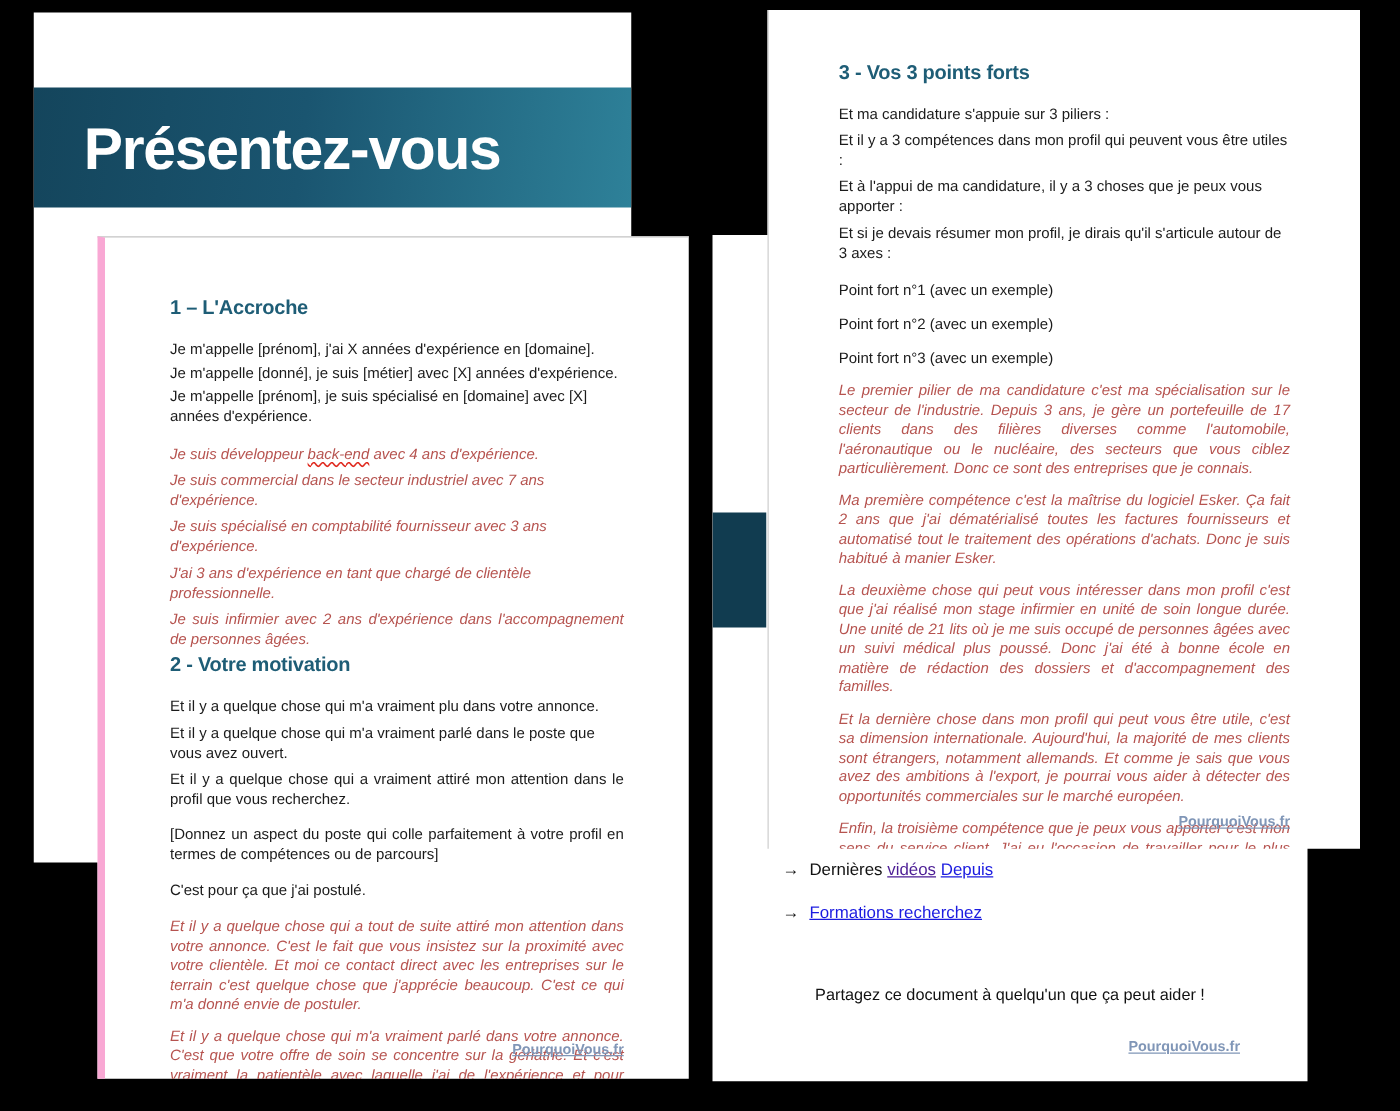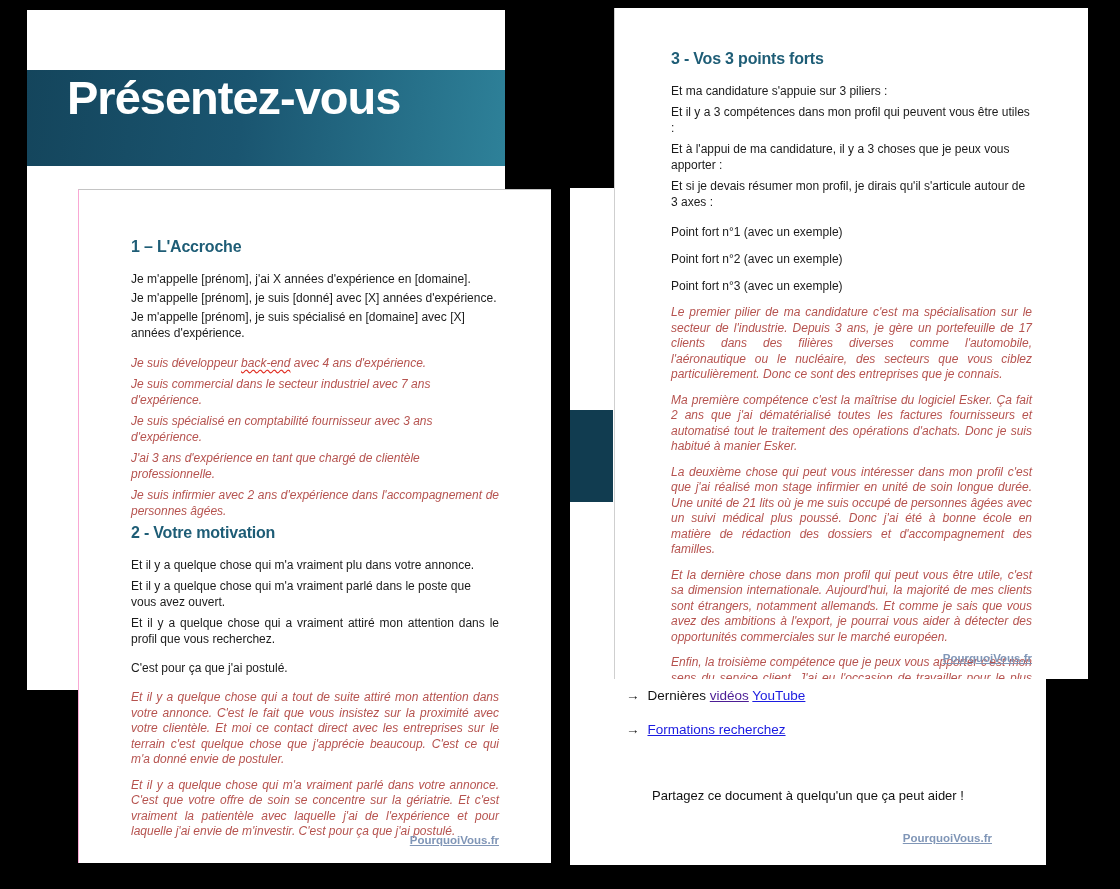--- a/index.html
+++ b/index.html
@@ -8,29 +8,29 @@
   }
   *{box-sizing:border-box; margin:0; padding:0;}
   html,body{width:1120px;height:889px;}
   body{
     position:relative; background:#000;
     font-family:"Liberation Sans", sans-serif; color:#1b1b1b;
     overflow:hidden;
   }
   .card{position:absolute; background:#fff; overflow:hidden;}
   #cardA{left:27px; top:10px; width:478px; height:680px; z-index:1;}
-  #cardB{left:78px; top:189px; width:473px; height:674px; z-index:2; border-top:1px solid #c4c4c4; border-left:1px solid #f9a8d4;}
+  #cardB{left:78px; top:189px; width:473px; height:674px; z-index:2; border-top:1px solid #c4c4c4; border-left:6px solid #f9a8d4;}
   #cardC{left:614px; top:8px; width:474px; height:671px; z-index:2; border-left:1px solid #cfcfcf;}
   #cardD{left:570px; top:188px; width:476px; height:677px; z-index:1;}
 
   
   .banner{
     margin-top:60px; height:96px;
     background:linear-gradient(97deg, var(--banner-start) 0%, #1a5570 45%, var(--banner-end) 100%);
-    display:flex; padding-left:40px;
+    display:flex; align-items:center; padding-left:40px;
   }
   .banner .doc-title{
     color:#fff; font-size:47px; font-weight:700; letter-spacing:-1px;
   }
 
   
   .contentB{padding:48px 52px 0 52px;}
   .contentC{padding:42px 56px 0 56px;}
 
   h2.sec{color:var(--heading); font-size:16px; font-weight:700; letter-spacing:-0.2px; margin-bottom:15px;}
@@ -76,35 +76,36 @@
   <div class="banner">
     <div class="doc-title">Présentez-vous</div>
   </div>
 </div>
 
 <div class="card" id="cardB">
   <div class="contentB">
     <h2 class="sec">1 – L'Accroche</h2>
 
     <p class="line">Je m'appelle [prénom], j'ai X années d'expérience en [domaine].</p>
-    <p class="line">Je m'appelle [prénom], je suis [donné] avec [X] années d'expérience.</p>
+    <p class="line">Je m'appelle [donné], je suis [métier] avec [X] années d'expérience.</p>
     <p class="line">Je m'appelle [prénom], je suis spécialisé en [domaine] avec [X] années d'expérience.</p>
 
     <p class="red-line gap-top"><span>Je suis développeur </span><span class="wavy">back-end</span><span> avec 4 ans d'expérience.</span></p>
     <p class="red-line">Je suis commercial dans le secteur industriel avec 7 ans d'expérience.</p>
     <p class="red-line">Je suis spécialisé en comptabilité fournisseur avec 3 ans d'expérience.</p>
     <p class="red-line">J'ai 3 ans d'expérience en tant que chargé de clientèle professionnelle.</p>
     <p class="red-line jst">Je suis infirmier avec 2 ans d'expérience dans l'accompagnement de personnes âgées.</p>
 
     <h2 class="sec sec2">2 - Votre motivation</h2>
 
     <p class="line-lg">Et il y a quelque chose qui m'a vraiment plu dans votre annonce.</p>
     <p class="line-lg">Et il y a quelque chose qui m'a vraiment parlé dans le poste que vous avez ouvert.</p>
     <p class="line-lg jst">Et il y a quelque chose qui a vraiment attiré mon attention dans le profil que vous recherchez.</p>
 
+    <p class="note">[Donnez un aspect du poste qui colle parfaitement à votre profil en termes de compétences ou de parcours]</p>
     <p class="concl">C'est pour ça que j'ai postulé.</p>
 
     <p class="red-par red-block">Et il y a quelque chose qui a tout de suite attiré mon attention dans votre annonce. C'est le fait que vous insistez sur la proximité avec votre clientèle. Et moi ce contact direct avec les entreprises sur le terrain c'est quelque chose que j'apprécie beaucoup. C'est ce qui m'a donné envie de postuler.</p>
     <p class="red-par">Et il y a quelque chose qui m'a vraiment parlé dans votre annonce. C'est que votre offre de soin se concentre sur la gériatrie. Et c'est vraiment la patientèle avec laquelle j'ai de l'expérience et pour laquelle j'ai envie de m'investir. C'est pour ça que j'ai postulé.</p>
   </div>
   <span class="footer-link">PourquoiVous.fr</span>
 </div>
 
 <div class="card" id="cardC">
   <div class="contentC">
@@ -126,21 +127,21 @@
     <p class="red-par">Enfin, la troisième compétence que je peux vous apporter c'est mon sens du service client. J'ai eu l'occasion de travailler pour le plus gros réseau de franchisés du département. Ça m'a confronté à des conseillers fiscaux très exigeants sur la compréhension de leur besoin et sur l'accompagnement à leur fournir en plus de nos solutions.</p>
   </div>
   <span class="footer-link">PourquoiVous.fr</span>
 </div>
 
 <div class="card" id="cardD">
   <div class="teal-block"></div>
 
   <div class="links-block">
     <div class="link-row">
-      <span class="arrow">→</span><span>Dernières </span><span class="black-underlined">vidéos</span> <a class="blue-link">YouTube</a>
+      <span class="arrow">→</span><span>Dernières </span><span class="black-underlined">vidéos</span> <a class="blue-link">Depuis</a>
     </div>
     <div class="link-row">
       <span class="arrow">→</span><a class="blue-link">Formations recherchez</a>
     </div>
   </div>
 
   <div class="share-line">Partagez ce document à quelqu'un que ça peut aider !</div>
 
   <span class="footer-link">PourquoiVous.fr</span>
 </div>

